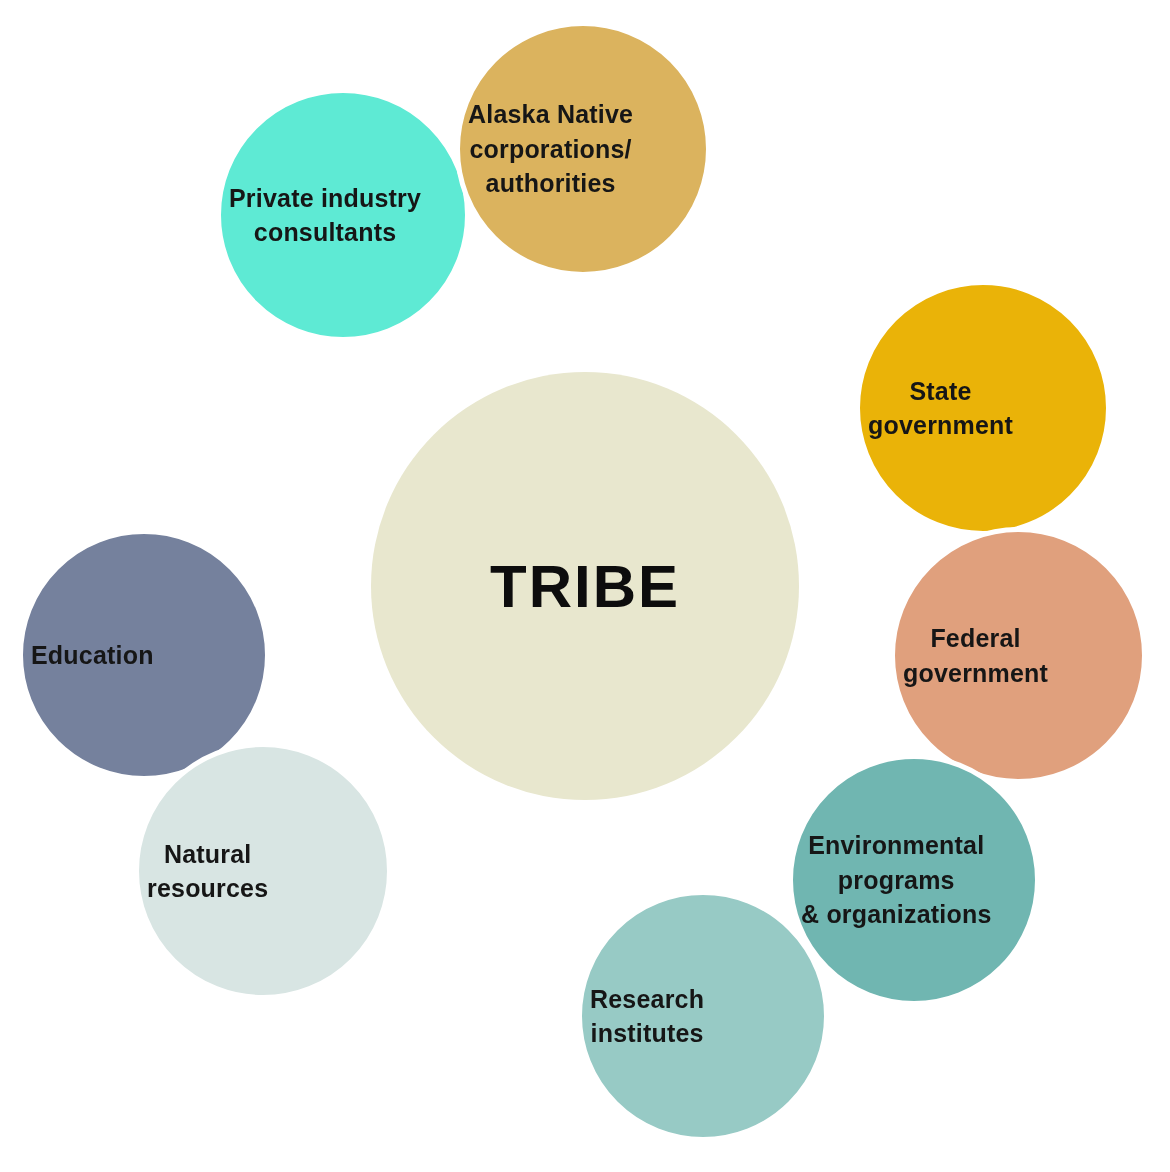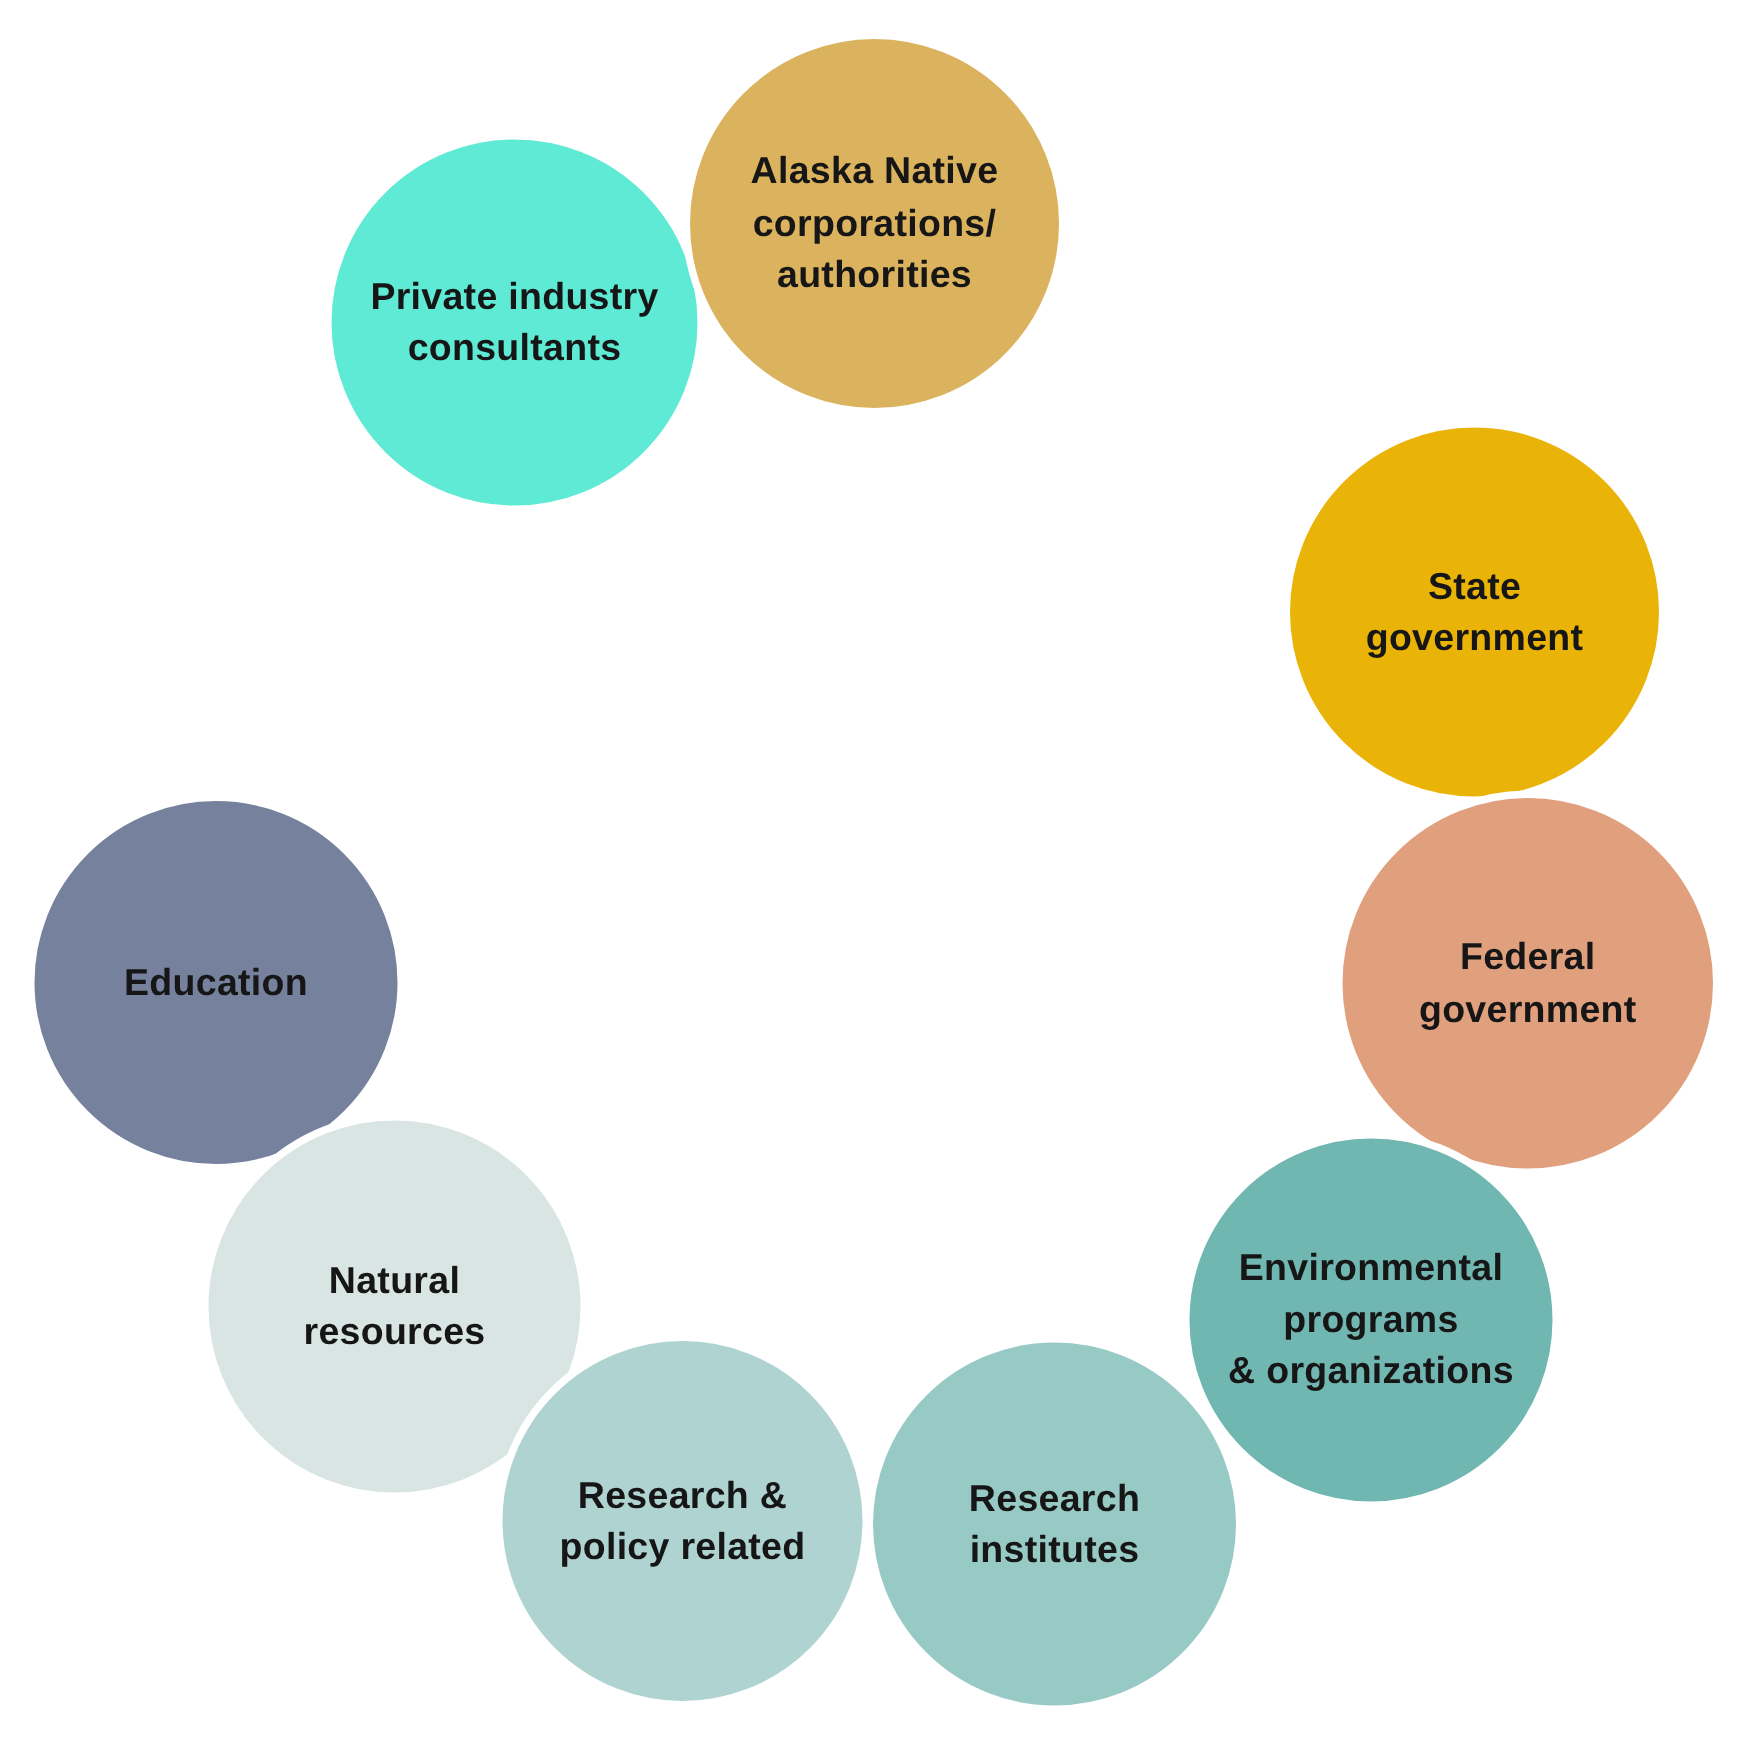--- a/index.html
+++ b/index.html
@@ -11,21 +11,21 @@
     font-family: "Liberation Sans", "DejaVu Sans", sans-serif;
     overflow: hidden;
   }
   .circle {
     position: absolute;
     border-radius: 50%;
     border: 5px solid #ffffff;
     box-sizing: border-box;
     display: flex;
     align-items: center;
-    justify-content: center;
+    justify-content: flex-start;
     text-align: center;
   }
   .circle .label {
     white-space: pre-line;
     font-size: 25px;
     font-weight: bold;
     line-height: 1.38;
     color: #161616;
     letter-spacing: 0.2px;
     padding: 0 8px;
@@ -56,20 +56,23 @@
   .node-natural       { left: 134px; top: 742px; width: 258px; height: 258px; z-index: 4; }
   .node-fisheries     { left: 18px;  top: 529px; width: 252px; height: 252px; z-index: 3; }
   .node-development   { left: 58px;  top: 282px; width: 252px; height: 252px; z-index: 2; }
   .node-private       { left: 216px; top: 88px;  width: 254px; height: 254px; z-index: 1; }
 </style>
 </head>
 <body>
 
 <div class="canvas">
 
+  <div class="center-circle" style="background-color: rgb(232, 231, 206);">
+    <span class="center-label">TRIBE</span>
+  </div>
 
   <div class="circle node-alaska" style="background-color: rgb(219, 179, 94);">
     <span class="label">Alaska Native
 corporations/
 authorities</span>
   </div>
 
 
   <div class="circle node-state" style="background-color: #eab308;">
     <span class="label">State
@@ -85,24 +88,20 @@
     <span class="label">Environmental
 programs
 &amp; organizations</span>
   </div>
 
   <div class="circle node-education" style="background-color: rgb(151, 202, 197);">
     <span class="label">Research
 institutes</span>
   </div>
 
-  <div class="circle node-research" style="background-color: rgb(175, 211, 208);">
-    <span class="label">Research &amp;
-policy related</span>
-  </div>
 
   <div class="circle node-natural" style="background-color: rgb(216, 229, 227);">
     <span class="label">Natural
 resources</span>
   </div>
 
   <div class="circle node-fisheries" style="background-color: rgb(117, 129, 157);">
     <span class="label">Education</span>
   </div>
 

